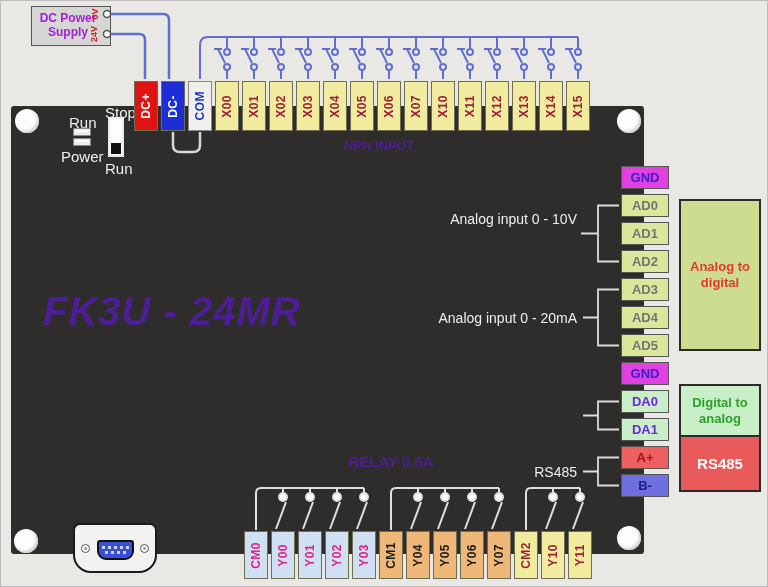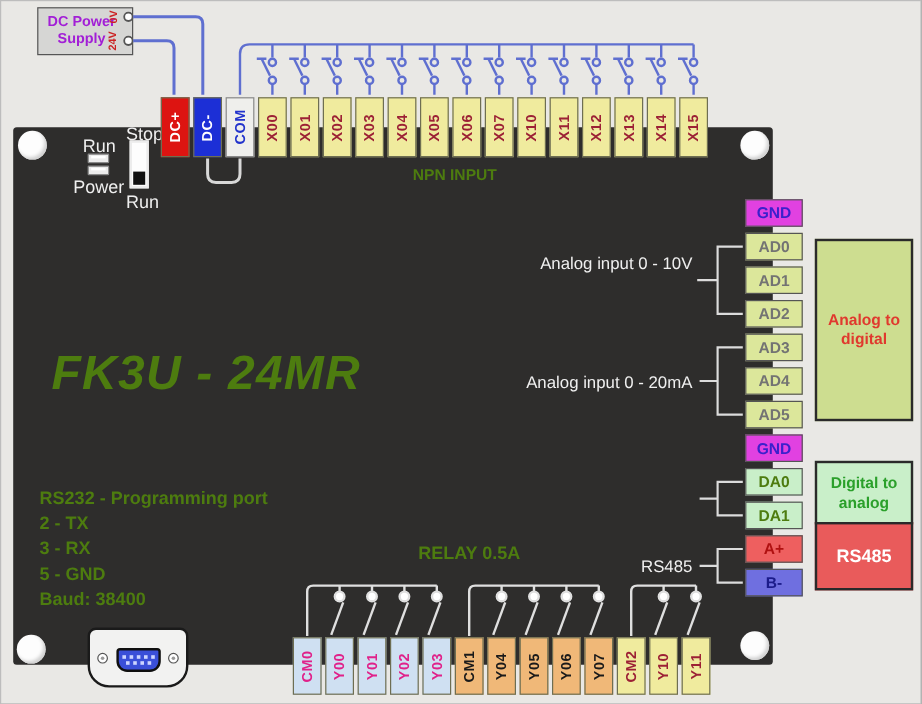--- a/index.html
+++ b/index.html
@@ -20,34 +20,34 @@
   .trow .term{width:24px;height:50px;}
   .brow .term{width:24px;height:48px;}
   .tcol .term{width:48px;height:23px;font-size:13px;border:1px solid #555;}
 
   .c-red{background:#dd1411;color:#fff;}
   .c-blue{background:#1c2fd6;color:#fff;}
   .c-com{background:#efefec;color:#2233cc;border-color:#888;}
   .c-yellow{background:#f0eb9e;color:#9c2135;}
   .c-magenta{background:#e141e1;color:#3c20cc;}
   .c-adgreen{background:#dce79b;color:#737373;}
-  .c-dagreen{background:#c9efc9;color:#4d7c0f;}
+  .c-dagreen{background:#c9efc9;color:#6d28d9;}
   .c-aplus{background:#ee5f5f;color:#b01111;}
   .c-bminus{background:#6f6fe0;color:#1c1c8a;}
   .c-lblue{background:#cfe0f2;color:#e0218a;}
   .c-orange{background:#f0b878;color:#1a1a1a;}
 
   
   .psu{position:absolute;left:30px;top:5px;width:80px;height:40px;background:#d6d6d4;border:1px solid #555;
        display:flex;align-items:center;justify-content:center;text-align:center;
        color:#a21fd6;font-weight:bold;font-size:12px;line-height:1.15;padding:0 8px 0 2px;box-sizing:border-box;}
   .psu-pin{position:absolute;color:#cc2222;font-weight:bold;font-size:9px;transform:rotate(-90deg);transform-origin:center;}
 
   
-  .wt{position:absolute;color:#4d7c0f;font-weight:bold;}
+  .wt{position:absolute;color:#4c1d95;font-weight:bold;}
   .title{left:42px;top:288px;font-size:40px;font-style:italic;letter-spacing:1px;}
   .caption-npn{left:318px;top:137px;width:120px;font-size:13px;text-align:center;}
   .caption-relay{left:320px;top:452px;width:140px;font-size:15px;text-align:center;}
   .rs232{left:32px;top:404px;font-size:15px;line-height:21px;}
   .rlabel{position:absolute;right:190px;color:#efefef;font-size:14px;font-weight:normal;text-align:right;white-space:nowrap;}
 
   
   .ind-label{position:absolute;color:#efefef;font-weight:normal;font-size:15px;text-align:right;}
   .led{position:absolute;width:16px;height:6px;background:#ececec;border:1px solid #8a8a8a;border-radius:1px;}
   .led::after{content:"";display:block;height:2px;margin:1px 2px;background:#fff;}
@@ -260,27 +260,20 @@
     </div>
   <div class="sidebox bx-d2a">
       <span>Digital to analog</span>
     </div>
   <div class="sidebox bx-485">
       <span>RS485</span>
     </div>
 
   <div class="wt title">FK3U - 24MR</div>
 
-  <div class="wt rs232">
-    <div>RS232 - Programming port</div>
-    <div>2 - TX</div>
-    <div>3 - RX</div>
-    <div>5 - GND</div>
-    <div>Baud: 38400</div>
-  </div>
 
   <div class="ind-label" style="left:68px;top:113px;">Run</div>
   <div class="led" style="left:72px;top:127px;"></div>
   <div class="led" style="left:72px;top:137px;"></div>
   <div class="ind-label" style="left:60px;top:147px;">Power</div>
 
   <div class="ind-label" style="left:104px;top:103px;">Stop</div>
   <div class="slider">
       <div class="slot"></div>
     </div>

